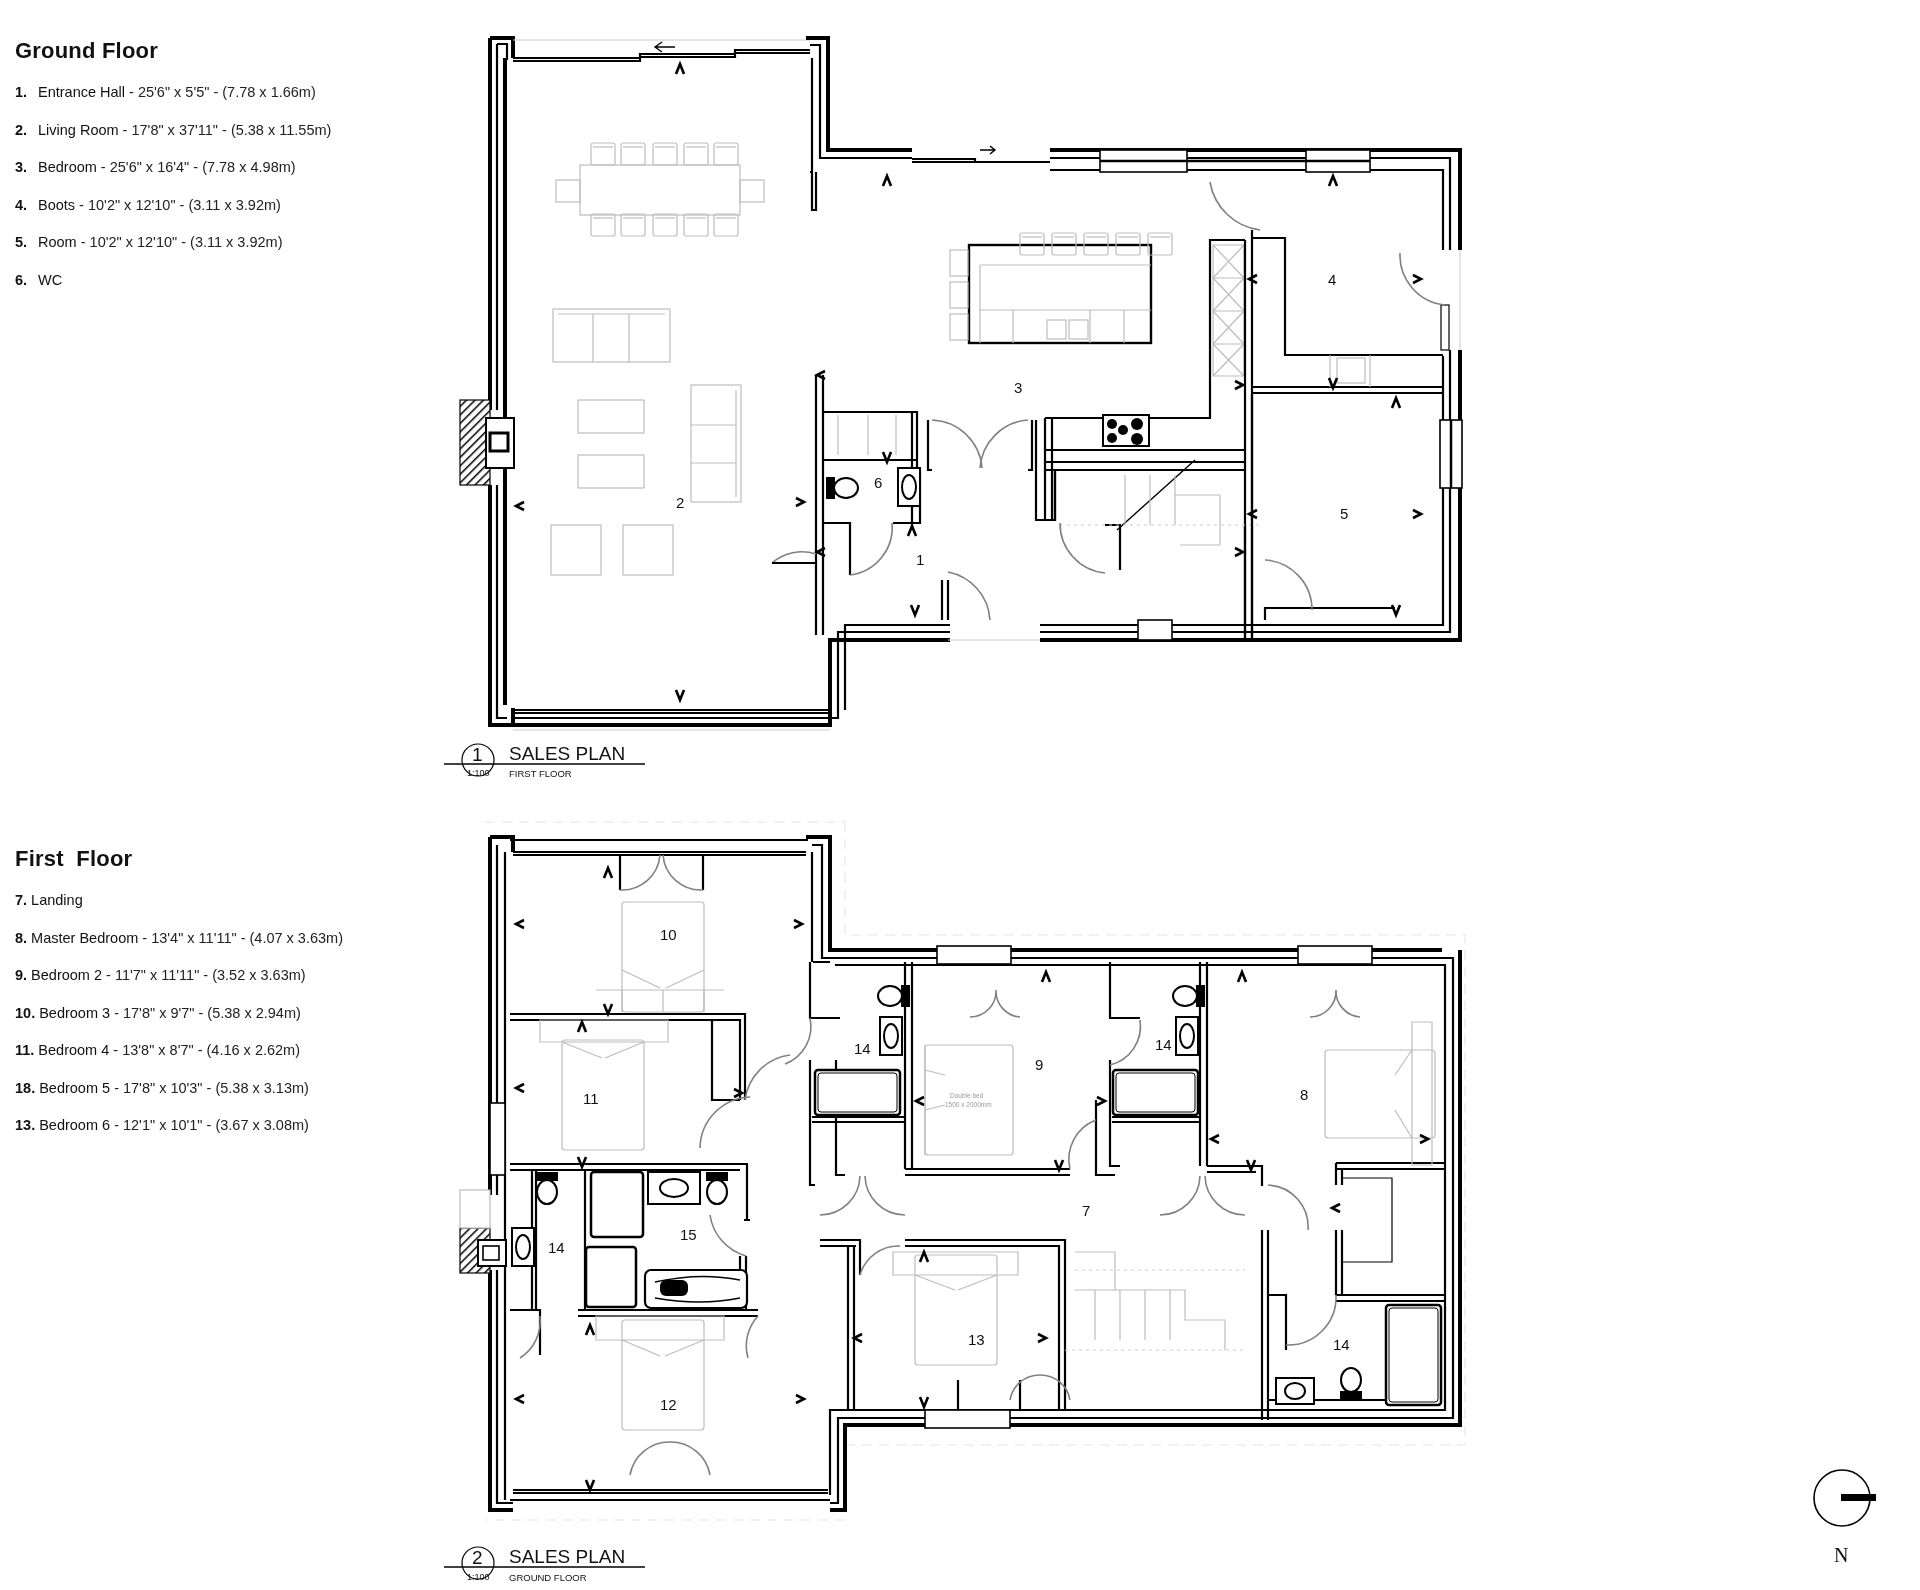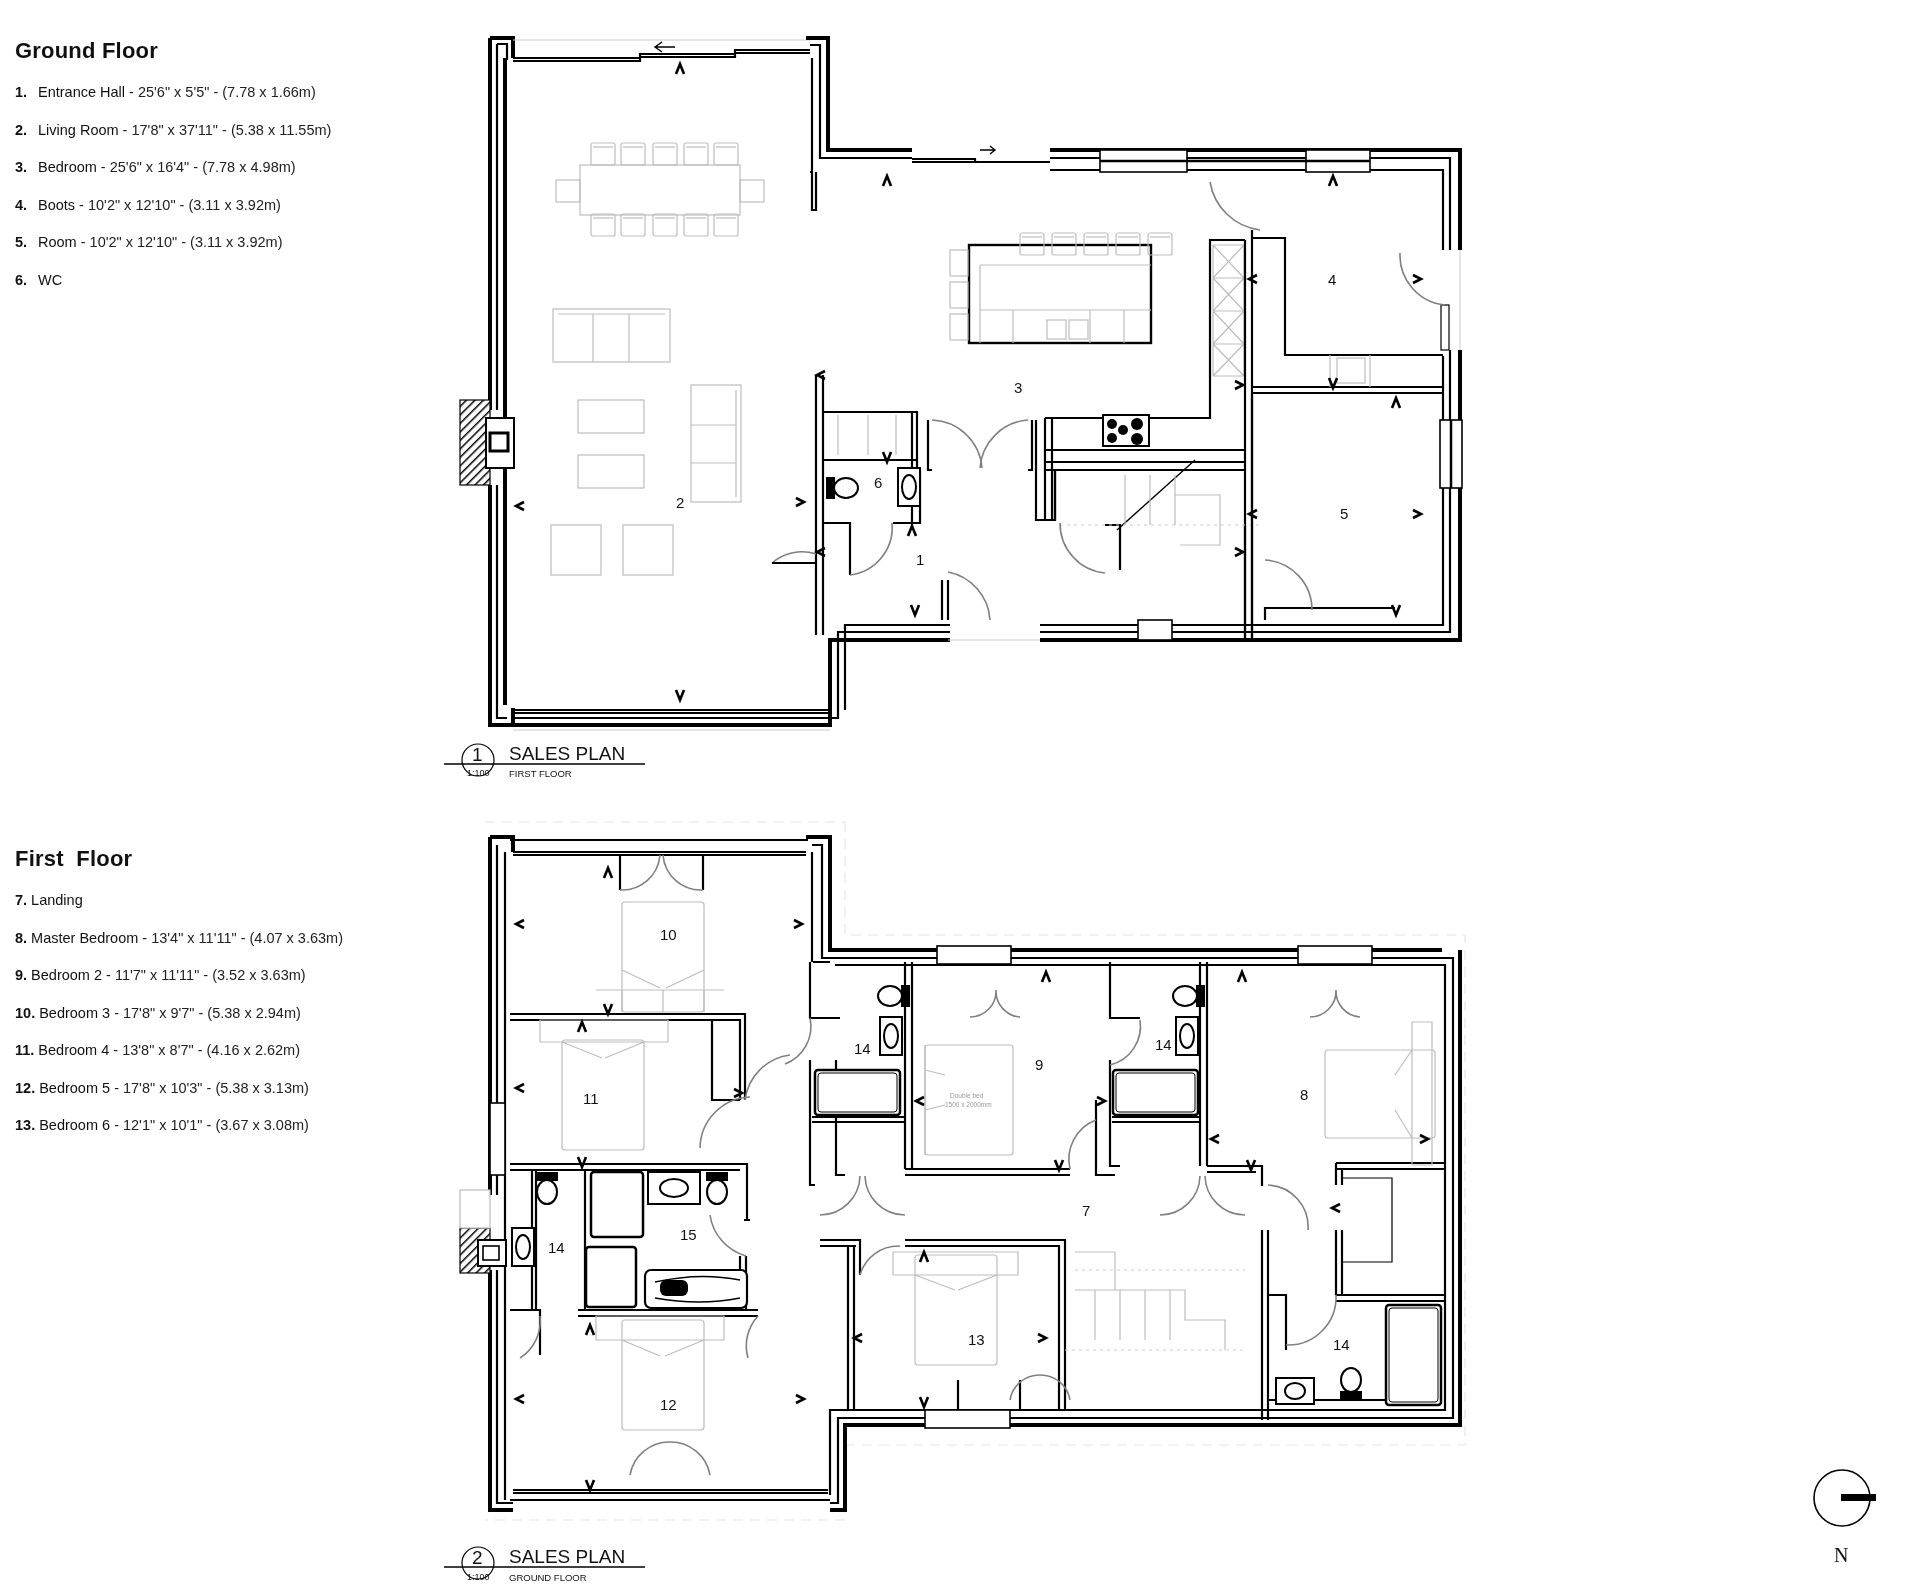--- a/index.html
+++ b/index.html
@@ -50,21 +50,21 @@
 </div>
 
 <div class="legend" id="legend-first">
   <h2 style="white-space:pre">First  Floor</h2>
   <ul>
     <li><span class="num">7.</span><span class="name">Landing</span><span class="dims"></span></li>
     <li><span class="num">8.</span><span class="name">Master Bedroom</span><span class="dims"> - 13'4" x 11'11" - (4.07 x 3.63m)</span></li>
     <li><span class="num">9.</span><span class="name">Bedroom 2</span><span class="dims"> - 11'7" x 11'11" - (3.52 x 3.63m)</span></li>
     <li><span class="num">10.</span><span class="name">Bedroom 3</span><span class="dims"> - 17'8" x 9'7" - (5.38 x 2.94m)</span></li>
     <li><span class="num">11.</span><span class="name">Bedroom 4</span><span class="dims"> - 13'8" x 8'7" - (4.16 x 2.62m)</span></li>
-    <li><span class="num">12.</span><span class="name">Bedroom 5</span><span class="dims"> - 17'8" x 10'3" - (5.38 x 3.13m)</span></li>
+    <li><span class="num">18.</span><span class="name">Bedroom 5</span><span class="dims"> - 17'8" x 10'3" - (5.38 x 3.13m)</span></li>
     <li><span class="num">13.</span><span class="name">Bedroom 6</span><span class="dims"> - 12'1" x 10'1" - (3.67 x 3.08m)</span></li>
   </ul>
 </div>
 
 <svg class="plan" width="1920" height="1590" viewBox="0 0 1920 1590" xmlns="http://www.w3.org/2000/svg">
   <defs>
     <pattern id="hatch" width="6" height="6" patternUnits="userSpaceOnUse" patternTransform="rotate(45)">
       <rect width="6" height="6" fill="#fff"></rect>
       <line x1="0" y1="0" x2="0" y2="6" stroke="#000" stroke-width="3"></line>
     </pattern>

